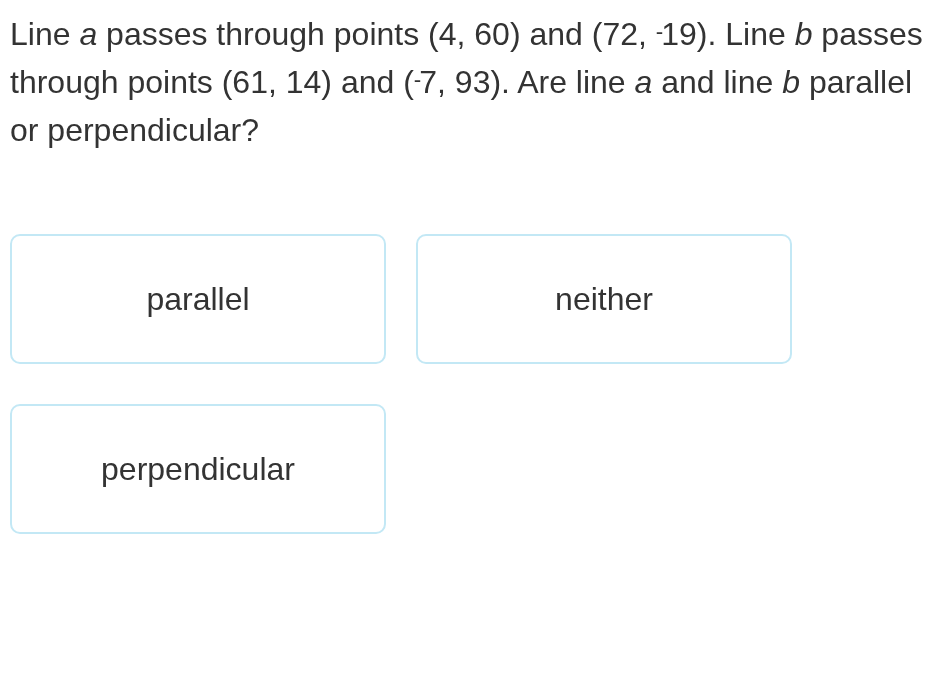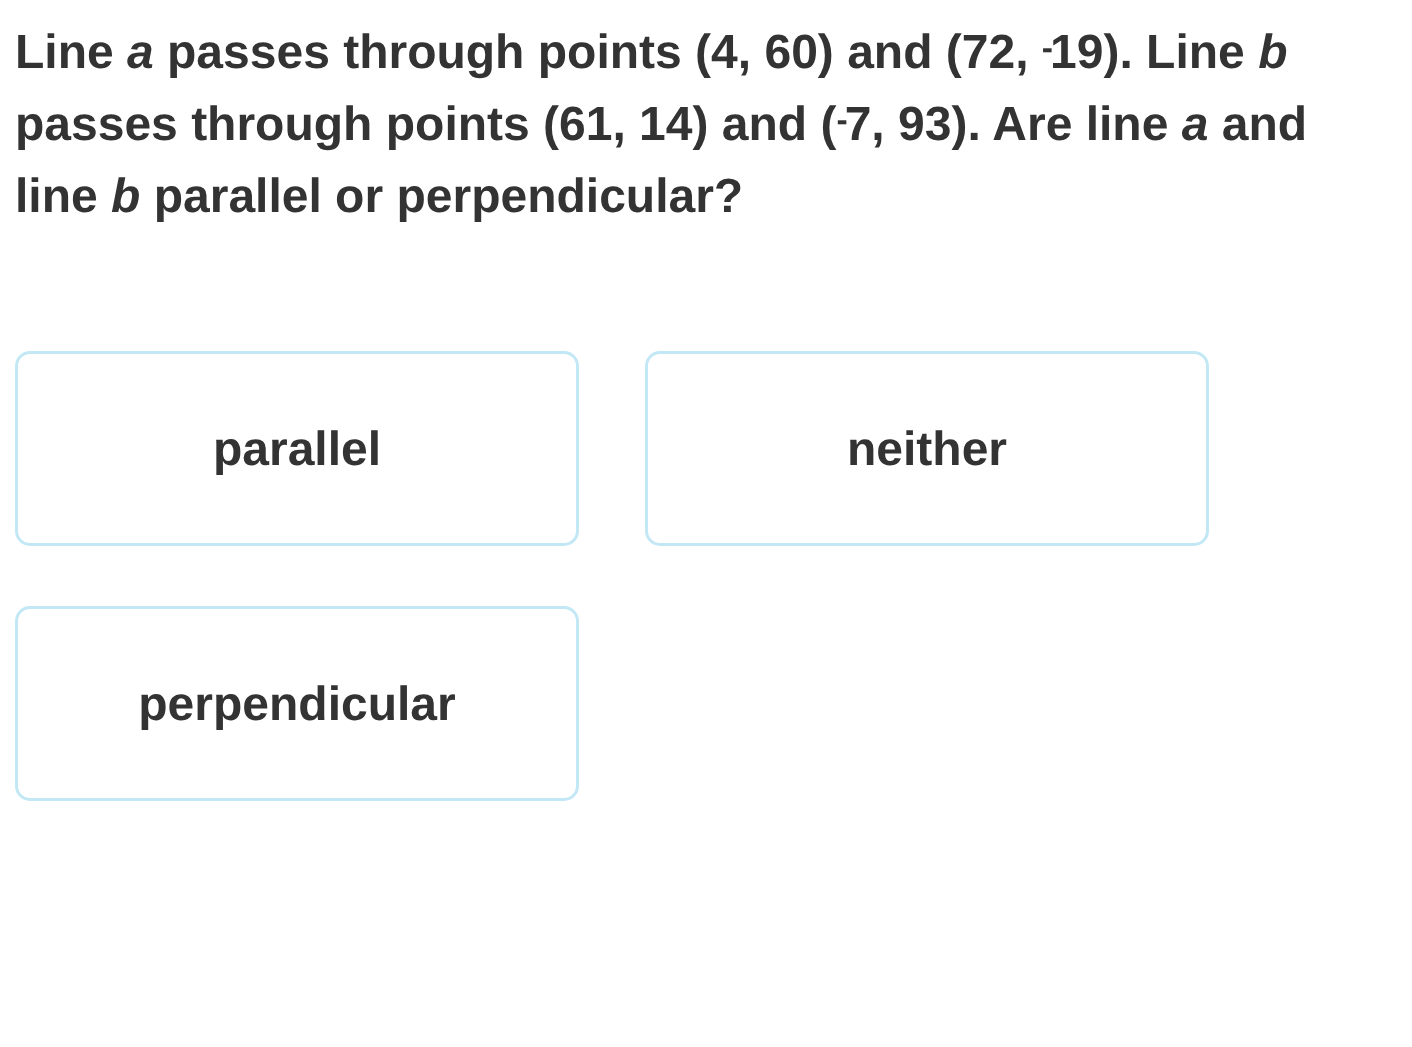--- a/index.html
+++ b/index.html
@@ -1,19 +1,18 @@
 <!DOCTYPE html>
 <html><head>
 <meta charset="utf-8">
 <style>
   * {
     margin: 0;
     padding: 0;
     box-sizing: border-box;
-    font-weight: bold;
   }
   body {
     font-family: Verdana, Geneva, sans-serif;
     background: #ffffff;
     padding: 10px;
     width: 941px;
     height: 698px;
   }
   .question {
     font-size: 32px;
@@ -25,21 +24,21 @@
     font-style: italic;
   }
   .neg {
     font-size: 0.7em;
     vertical-align: 0.25em;
     margin-right: -2px;
   }
   .options {
     display: grid;
     grid-template-columns: repeat(2, 376px);
-    gap: 40px 44px;
+    gap: 40px 30px;
   }
   .option {
     border: 2px solid #c3e8f5;
     border-radius: 10px;
     background: #ffffff;
     height: 130px;
     display: flex;
     align-items: center;
     justify-content: center;
     font-size: 32px;

